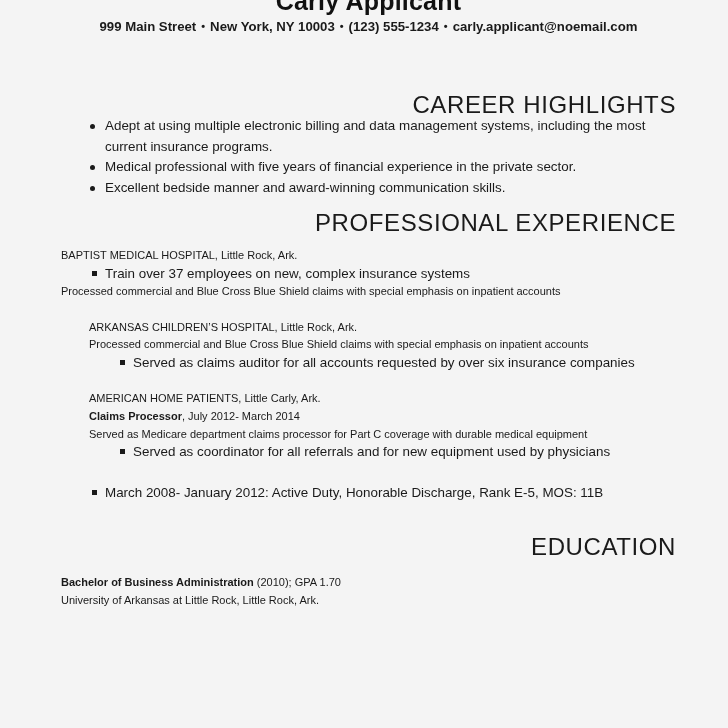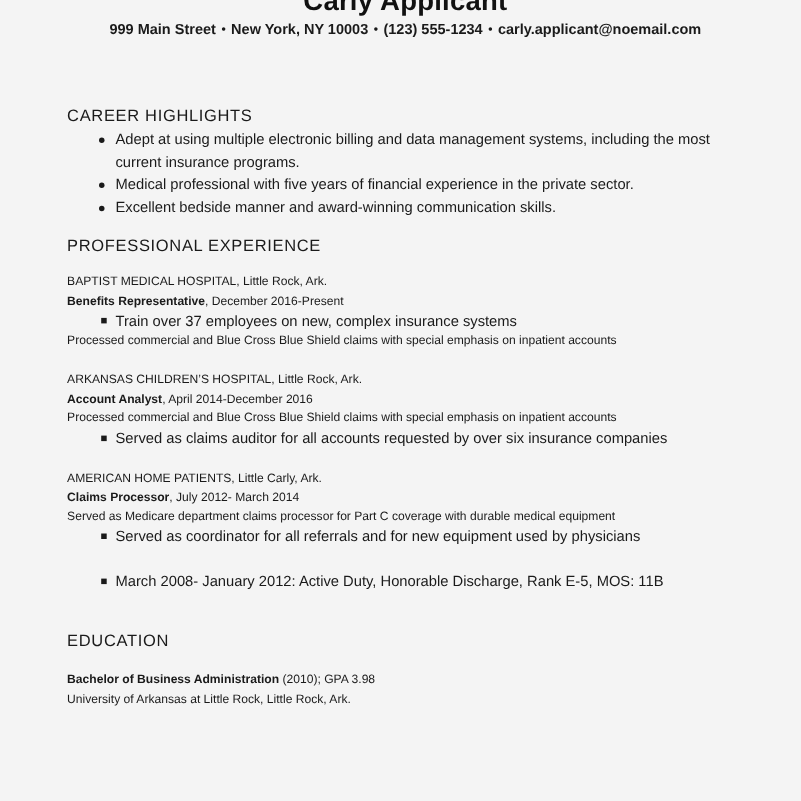--- a/index.html
+++ b/index.html
@@ -49,26 +49,27 @@
   }
   .contact-sep {
     display: inline-block;
     padding: 0 5px;
     font-size: 11px;
     vertical-align: 1px;
   }
 
   
   .section-heading {
-    font-size: 15px;
+    font-size: 24px;
     font-weight: normal;
     letter-spacing: 0.6px;
     color: #1a1a1a;
     margin: 0;
     line-height: 22px;
+    text-align: right;
   }
 
   
   .body-line {
     font-size: 11px;
     line-height: 17.6px;
     margin: 0;
     color: #1a1a1a;
   }
   .bold { font-weight: bold; }
@@ -118,21 +119,21 @@
     height: 5px;
     background: #1a1a1a;
   }
 
   
   .sp-career-head { margin-top: 59px; }
   .sp-career-list { margin-top: 13px; }
 
   .sp-prof-head { margin-top: 14px; }
   .sp-job-first { margin-top: 13px; }
-  .sp-job { margin-top: 18px; }
+  .sp-job { margin-top: 18px; margin-left: 28px; }
   .sp-sub-list { margin-top: 1px; }
 
   .sp-military-head { margin-top: 22px; }
   .sp-military-list { margin-top: 17px; }
 
   .sp-education-head { margin-top: 34px; }
   .sp-education-body { margin-top: 16px; }
 </style>
 </head>
 <body>
@@ -153,30 +154,28 @@
       <li>Medical professional with five years of financial experience in the private sector.</li>
       <li>Excellent bedside manner and award-winning communication skills.</li>
     </ul>
   </div>
 
   <div class="sp-prof-head">
     <div class="section-heading">PROFESSIONAL EXPERIENCE</div>
 
     <div class="sp-job-first">
       <div class="body-line">BAPTIST MEDICAL HOSPITAL, Little Rock, Ark.</div>
-      <div class="body-line"><span class="bold">Benefits Representative</span><span>, December 2016-Present</span></div>
       <ul class="square-list sp-sub-list">
         <li>Train over 37 employees on new, complex insurance systems</li>
       </ul>
       <div class="body-line">Processed commercial and Blue Cross Blue Shield claims with special emphasis on inpatient accounts</div>
     </div>
 
     <div class="sp-job">
       <div class="body-line">ARKANSAS CHILDREN’S HOSPITAL, Little Rock, Ark.</div>
-      <div class="body-line"><span class="bold">Account Analyst</span><span>, April 2014-December 2016</span></div>
       <div class="body-line">Processed commercial and Blue Cross Blue Shield claims with special emphasis on inpatient accounts</div>
       <ul class="square-list sp-sub-list">
         <li>Served as claims auditor for all accounts requested by over six insurance companies</li>
       </ul>
     </div>
 
     <div class="sp-job">
       <div class="body-line">AMERICAN HOME PATIENTS, Little Carly, Ark.</div>
       <div class="body-line"><span class="bold">Claims Processor</span><span>, July 2012- March 2014</span></div>
       <div class="body-line">Served as Medicare department claims processor for Part C coverage with durable medical equipment</div>
@@ -188,19 +187,19 @@
 
   <div class="sp-military-head">
     <ul class="square-list sp-military-list">
       <li>March 2008- January 2012: Active Duty, Honorable Discharge, Rank E-5, MOS: 11B</li>
     </ul>
   </div>
 
   <div class="sp-education-head">
     <div class="section-heading">EDUCATION</div>
     <div class="sp-education-body">
-      <div class="body-line"><span class="bold">Bachelor of Business Administration</span><span> (2010); GPA 3.98</span></div>
+      <div class="body-line"><span class="bold">Bachelor of Business Administration</span><span> (2010); GPA 1.70</span></div>
       <div class="body-line">University of Arkansas at Little Rock, Little Rock, Ark.</div>
 
     </div>
   </div>
 
 </div>
 
 </body></html>

